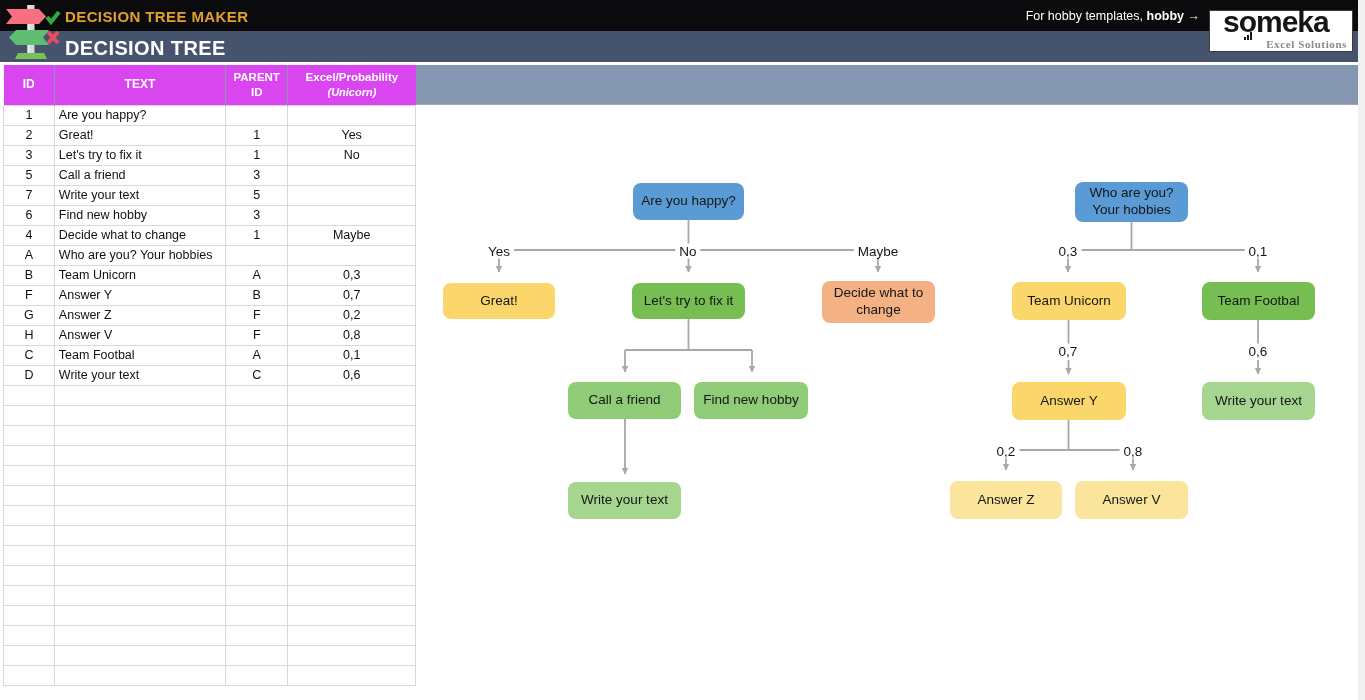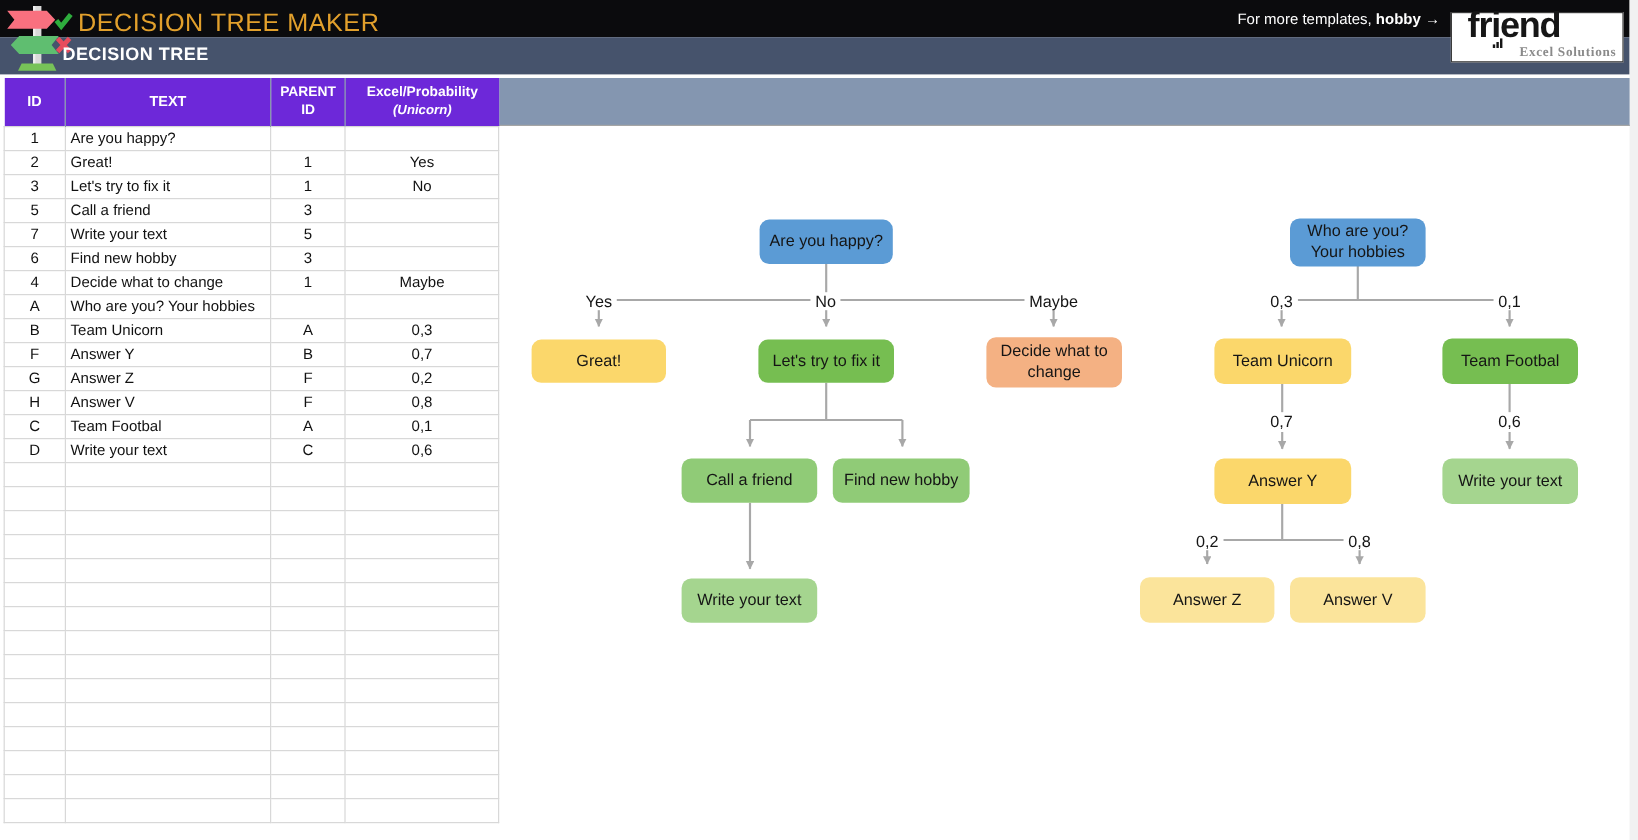--- a/index.html
+++ b/index.html
@@ -5,23 +5,23 @@
   html,body{margin:0;padding:0;}
   body{width:1365px;height:700px;position:relative;overflow:hidden;background:#ffffff;
        font-family:"Liberation Sans",sans-serif;color:#111;}
 
   
   .topbar{position:absolute;left:0;top:0;width:1358px;height:31px;background:#0b0b0d;}
   .titlebar{position:absolute;left:0;top:31px;width:1358px;height:31px;background:#46536c;}
   .right-strip{position:absolute;left:1358px;top:0;width:7px;height:700px;background:#f1f1f1;}
 
   .logo-signpost{position:absolute;left:3px;top:3px;width:58px;height:57px;}
-  .app-title{position:absolute;left:65px;top:8px;font-size:21px;font-weight:normal;
+  .app-title{position:absolute;left:65px;top:8px;font-size:15px;font-weight:bold;
              color:#e2a02c;letter-spacing:.4px;}
-  .sheet-title{position:absolute;left:52px;top:37px;font-size:15px;font-weight:bold;
+  .sheet-title{position:absolute;left:65px;top:37px;font-size:20px;font-weight:bold;
              color:#ffffff;letter-spacing:.4px;}
   .more-templates{position:absolute;right:165px;top:9px;font-size:12.5px;color:#fff;white-space:nowrap;}
   .more-templates b{font-weight:bold;}
   .contact{position:absolute;right:165px;top:38px;font-size:12.5px;color:#4c1d95;font-style:italic;margin-top:32px;}
 
   .brand-box{position:absolute;left:1209px;top:10px;width:144px;height:42px;background:#fff;
              border:1px solid #3c3c3c;box-sizing:border-box;}
   .brand-name{position:absolute;left:13px;top:-6px;font-size:30px;font-weight:bold;
               letter-spacing:-1px;color:#161616;}
   .brand-o-bars{position:absolute;left:34px;top:20px;width:10px;height:9px;display:flex;
@@ -31,21 +31,21 @@
   .brand-o-bars i:nth-child(2){height:5px;}
   .brand-o-bars i:nth-child(3){height:8px;}
   .brand-tagline{position:absolute;right:5px;bottom:1px;font-size:11px;font-weight:bold;
                  color:#8a8a8a;letter-spacing:.6px;font-family:Liberation Serif, serif;}
 
   
   .band{position:absolute;left:416px;top:65px;width:942px;height:39px;background:#8496b0;
         border-bottom:1px solid #a5a5a5;box-sizing:content-box;}
   table.sheet{position:absolute;left:3px;top:65px;border-collapse:collapse;table-layout:fixed;
         width:413px;}
-  .sheet th{background:#6d28d9;color:#fff;height:40px;vertical-align:middle;text-align:center;
+  .sheet th{background:#d946ef;color:#fff;height:40px;vertical-align:middle;text-align:center;
         font-weight:bold;border-right:1px solid #8795ad;padding:0;box-sizing:border-box;}
   .sheet th.last{border-right:none;}
   .sheet th .h1{font-size:12px;line-height:1.25;}
   .sheet th .h2{font-size:11.5px;line-height:1.25;}
   .sheet th .opt{font-size:11px;font-style:italic;line-height:1.3;}
   .sheet td{height:20px;border:1px solid #d8d8d8;background:#fff;font-size:12.5px;
         padding:0 4px;box-sizing:border-box;white-space:nowrap;overflow:hidden;}
   .col-id{width:49px;text-align:center;}
   .col-text{width:165px;text-align:left;}
   .col-parent{width:60px;text-align:center;margin-top:30px;}
@@ -79,25 +79,25 @@
   <polygon points="15,50 41,50 44,56 12,56" fill="#77c258"></polygon>
   <polygon points="3,6 36,6 43,13.5 36,21 3,21 9,13.5" fill="#f9707f"></polygon>
   <path d="M44 14 l4 5 l8 -10" stroke="#2ead3d" stroke-width="4" fill="none"></path>
   <polygon points="46,27 13,27 6,34.5 13,42 46,42 40,34.5" fill="#5fbe70"></polygon>
   <path d="M45 29 l10 11 M55 29 l-10 11" stroke="#e84c5d" stroke-width="4" fill="none"></path>
 </svg>
 
 <div class="app-title">DECISION TREE MAKER</div>
 <div class="sheet-title">DECISION TREE</div>
 
-<div class="more-templates"><span>For more templates, </span><b>hobby →</b></div>
+<div class="more-templates"><span>For hobby templates, </span><b>hobby →</b></div>
 <div class="contact">contact@someka.net</div>
 
 <div class="brand-box">
-  <div class="brand-name">friend</div>
+  <div class="brand-name">someka</div>
   <div class="brand-o-bars">
       <i></i>
       <i></i>
       <i></i>
     </div>
   <div class="brand-tagline">Excel Solutions</div>
 </div>
 
 <div class="band"></div>
 

